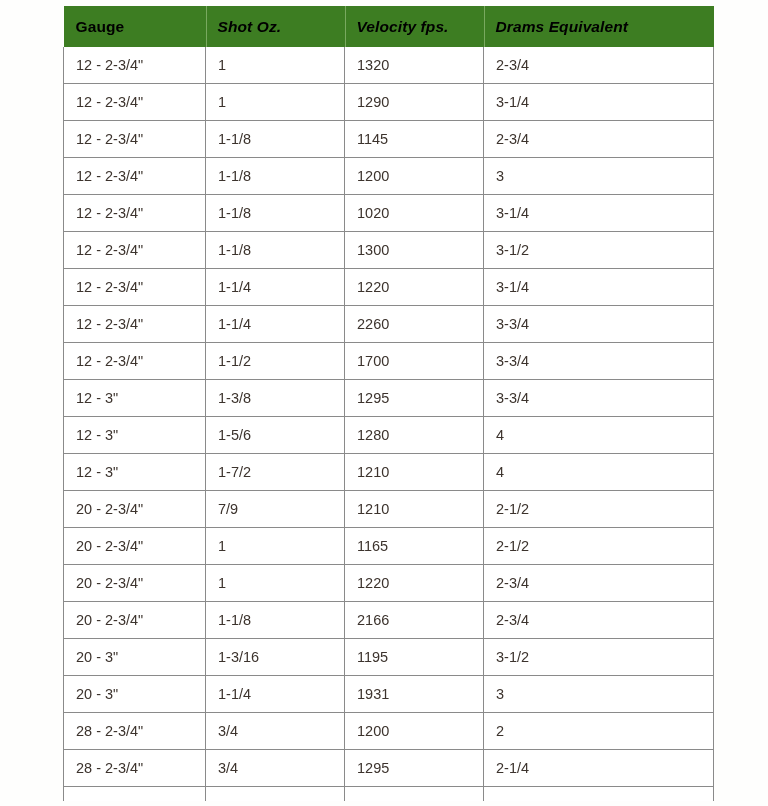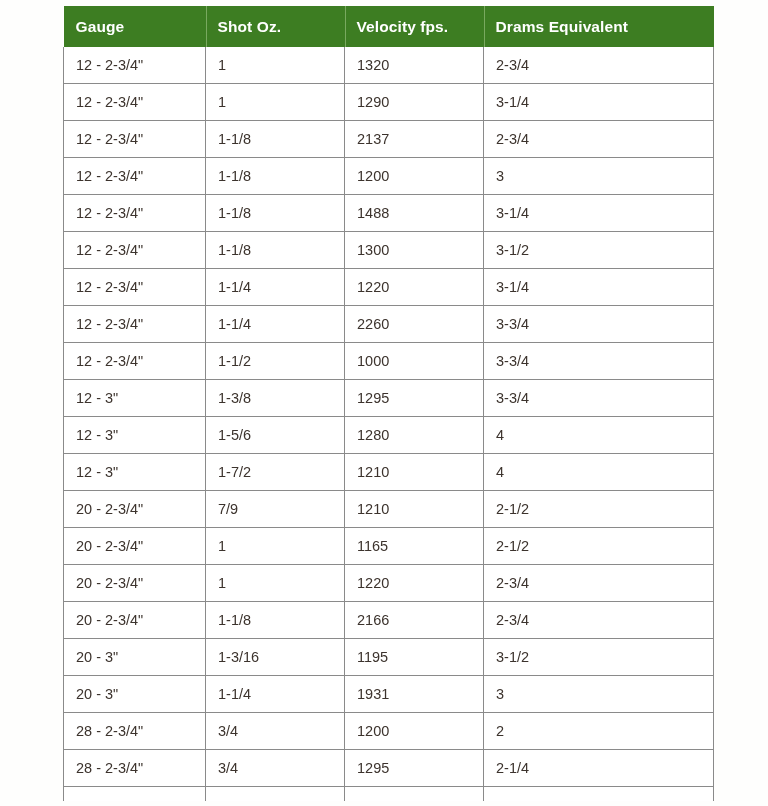--- a/index.html
+++ b/index.html
@@ -36,33 +36,34 @@
   }
   table.spec-table col.c0 { width: 142px; }
   table.spec-table col.c1 { width: 139px; }
   table.spec-table col.c2 { width: 139px; }
   table.spec-table col.c3 { width: 230px; }
 
   thead tr.header-row {
     background: #3d7d22;
   }
   thead th {
-    color: #ffffff;
+    color: #000000;
     font-size: 15.5px;
     font-weight: bold;
     text-align: left;
     padding: 0 0 0 12px;
     height: 41px;
     vertical-align: middle;
     border: none;
     letter-spacing: 0.1px;
     white-space: nowrap;
   }
   thead th.divider {
     box-shadow: inset 1px 0 0 #79a95f;
+    font-style: italic;
   }
 
   tbody td {
     font-size: 14.5px;
     color: #3c332d;
     text-align: left;
     padding: 0 0 0 12px;
     height: 36px;
     vertical-align: middle;
     border-right: 1px solid #8a8a8a;
@@ -108,33 +109,33 @@
           </tr>
           <tr>
             <td class="first">12 - 2-3/4"</td>
             <td>1</td>
             <td>1290</td>
             <td>3-1/4</td>
           </tr>
           <tr>
             <td class="first">12 - 2-3/4"</td>
             <td>1-1/8</td>
-            <td>2137</td>
+            <td>1145</td>
             <td>2-3/4</td>
           </tr>
           <tr>
             <td class="first">12 - 2-3/4"</td>
             <td>1-1/8</td>
             <td>1200</td>
             <td>3</td>
           </tr>
           <tr>
             <td class="first">12 - 2-3/4"</td>
             <td>1-1/8</td>
-            <td>1488</td>
+            <td>1020</td>
             <td>3-1/4</td>
           </tr>
           <tr>
             <td class="first">12 - 2-3/4"</td>
             <td>1-1/8</td>
             <td>1300</td>
             <td>3-1/2</td>
           </tr>
           <tr>
             <td class="first">12 - 2-3/4"</td>
@@ -144,21 +145,21 @@
           </tr>
           <tr>
             <td class="first">12 - 2-3/4"</td>
             <td>1-1/4</td>
             <td>2260</td>
             <td>3-3/4</td>
           </tr>
           <tr>
             <td class="first">12 - 2-3/4"</td>
             <td>1-1/2</td>
-            <td>1000</td>
+            <td>1700</td>
             <td>3-3/4</td>
           </tr>
           <tr>
             <td class="first">12 - 3"</td>
             <td>1-3/8</td>
             <td>1295</td>
             <td>3-3/4</td>
           </tr>
           <tr>
             <td class="first">12 - 3"</td>

